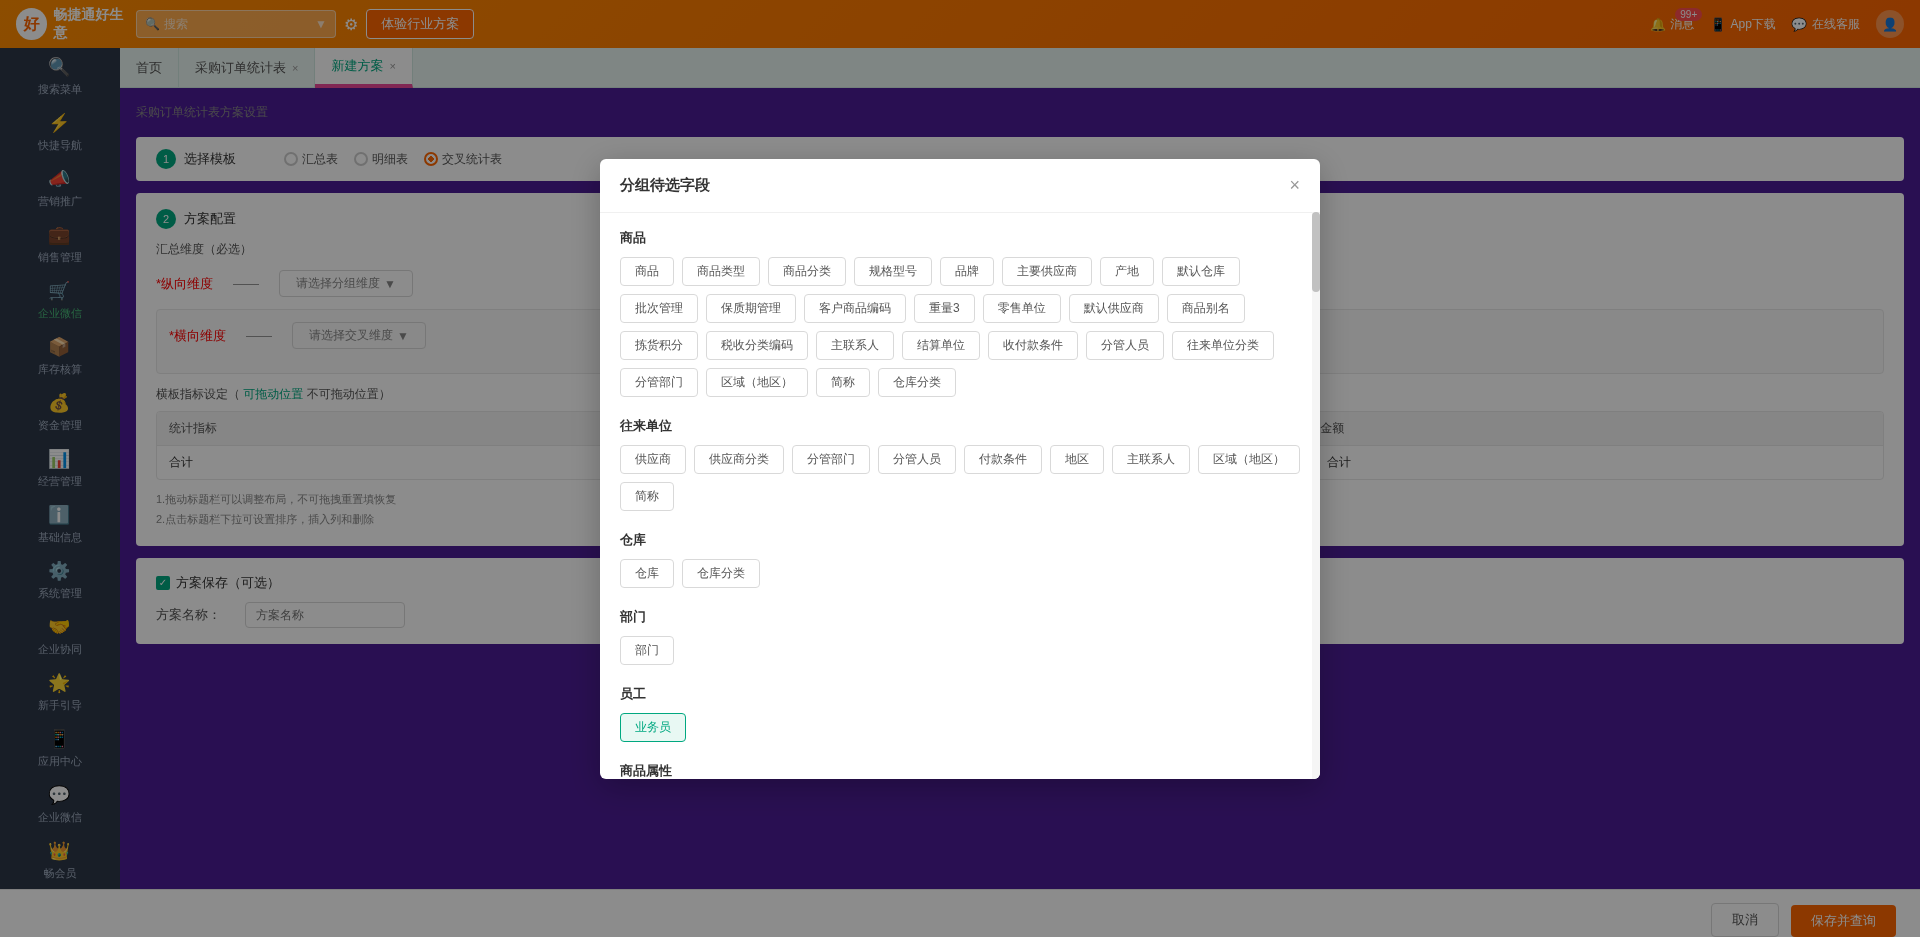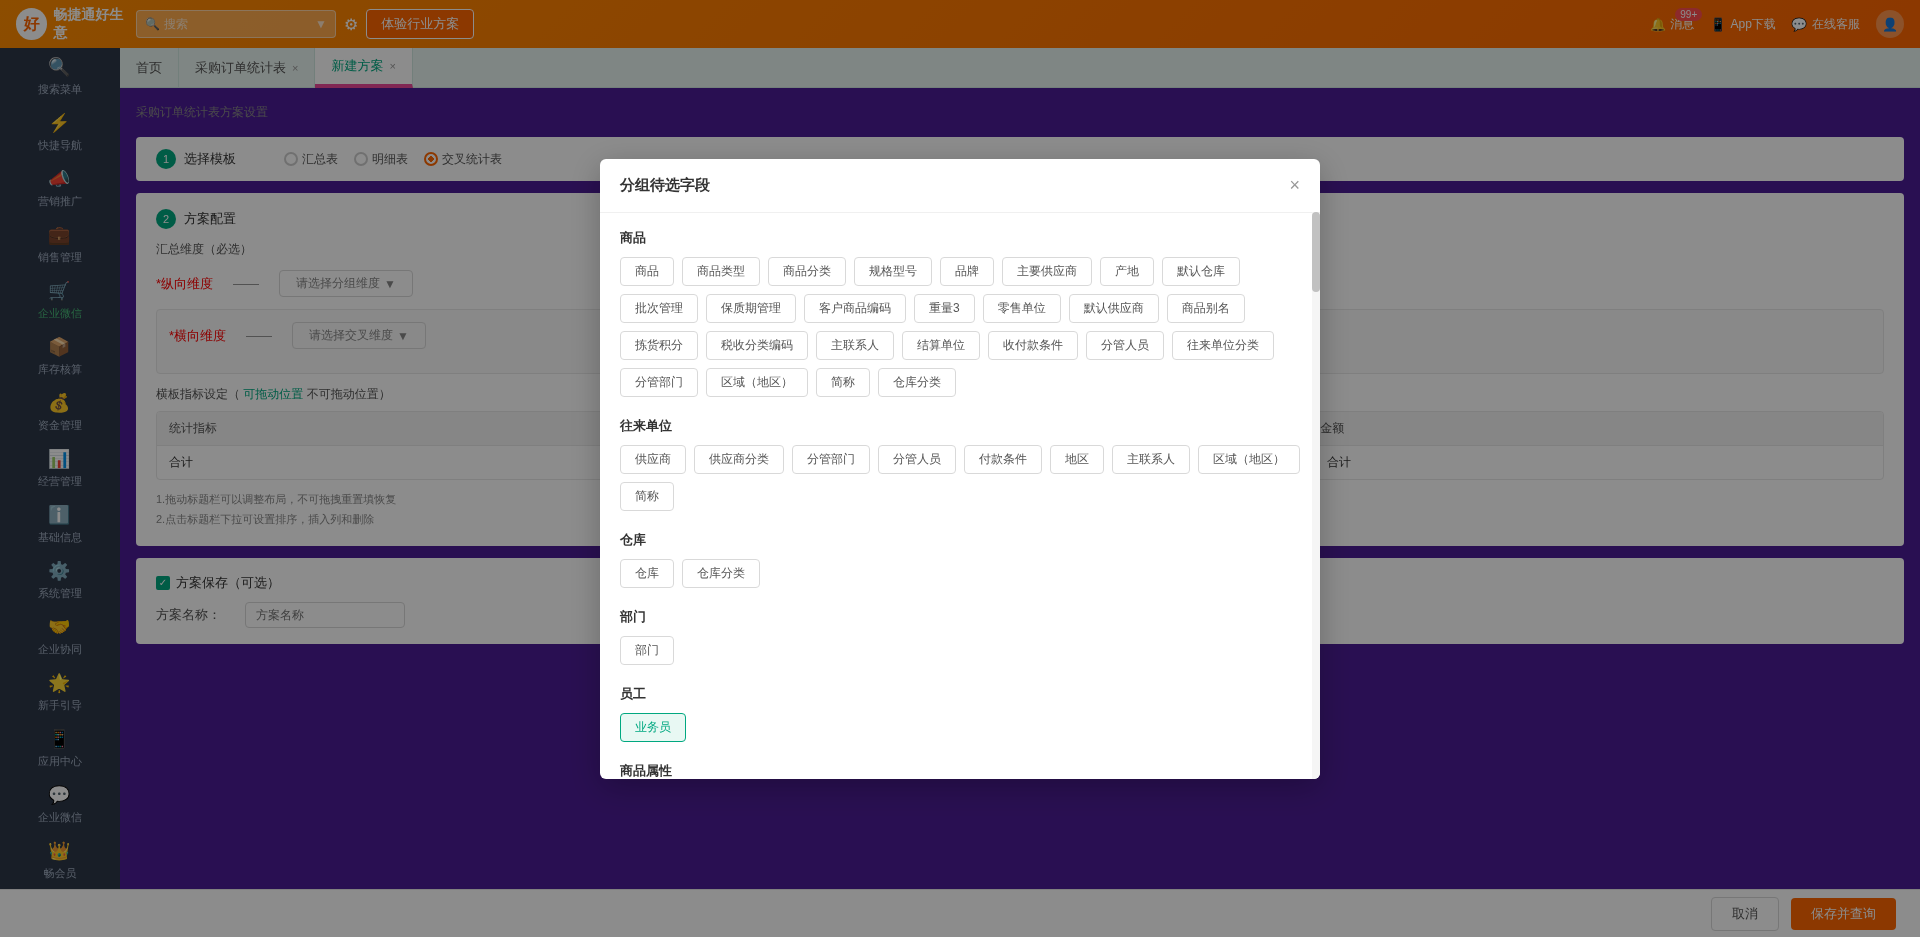--- a/index.html
+++ b/index.html
@@ -284,21 +284,21 @@
       cursor: pointer;
     }
 
     .bottom-bar-main {
       position: fixed;
       bottom: 0; left: 0; right: 0;
       height: 48px;
       background: white;
       border-top: 1px solid #e8e8e8;
       display: flex;
-      align-items: center;
+      align-items: flex-end;
       padding: 0 24px;
       justify-content: flex-end;
       gap: 12px;
       z-index: 150;
     }
   </style>
 </head>
 <body>
 
 <div class="top-header">

